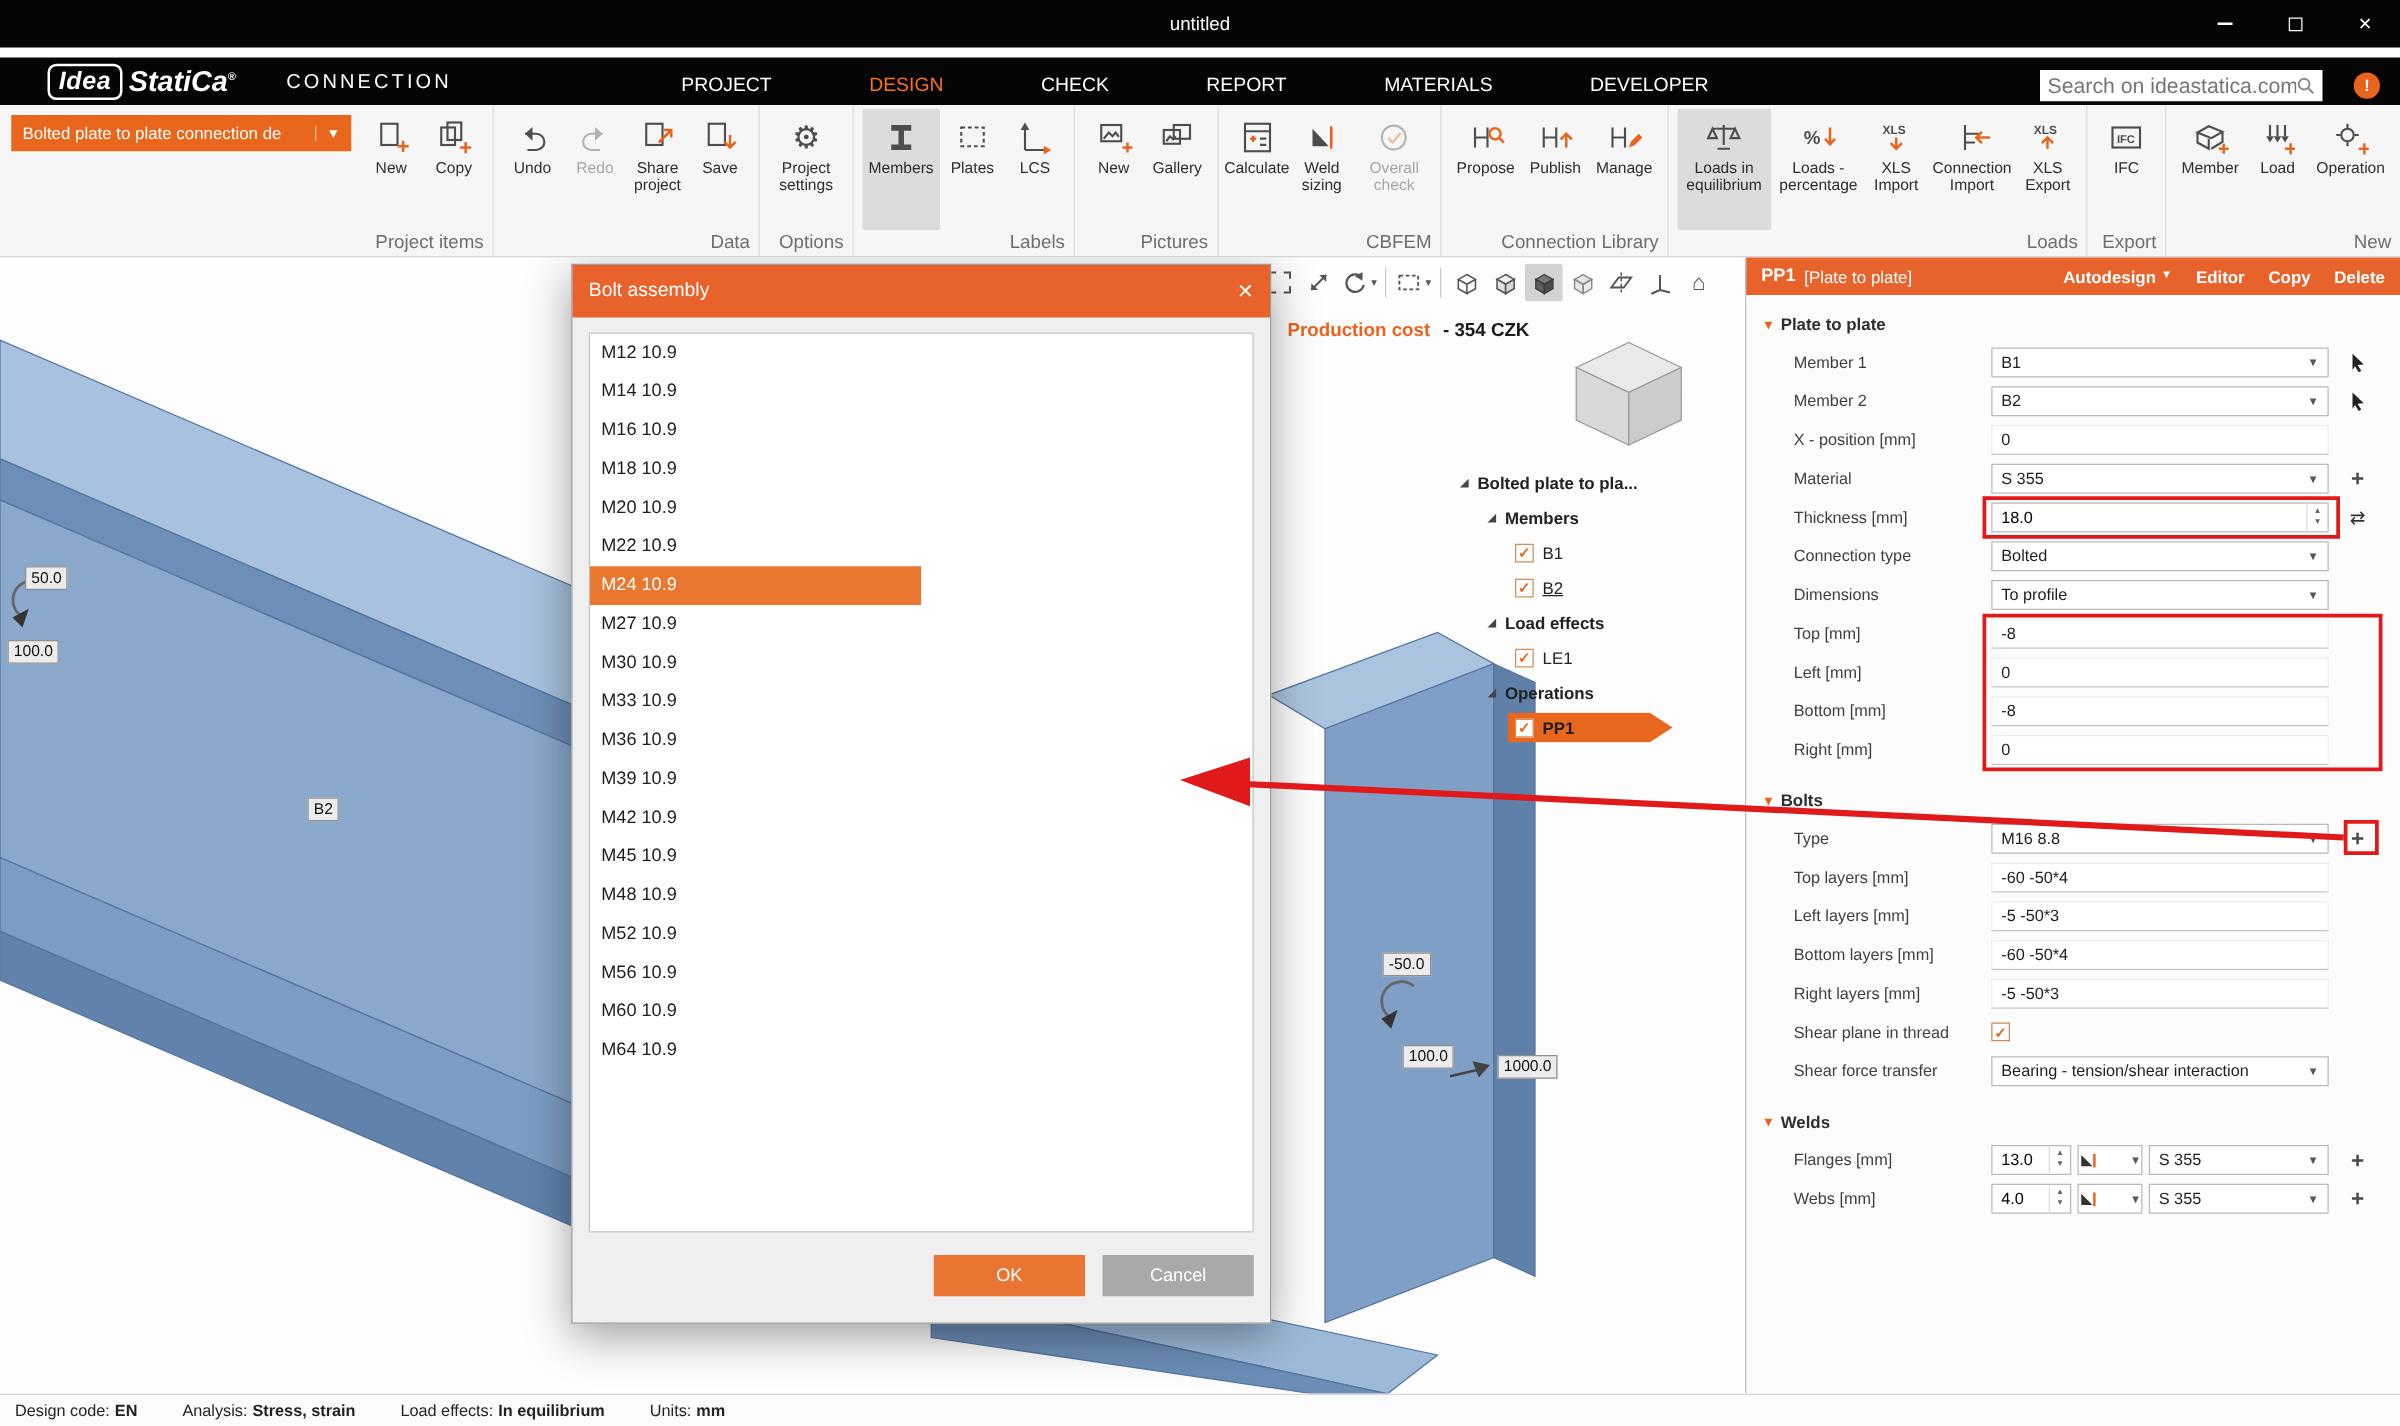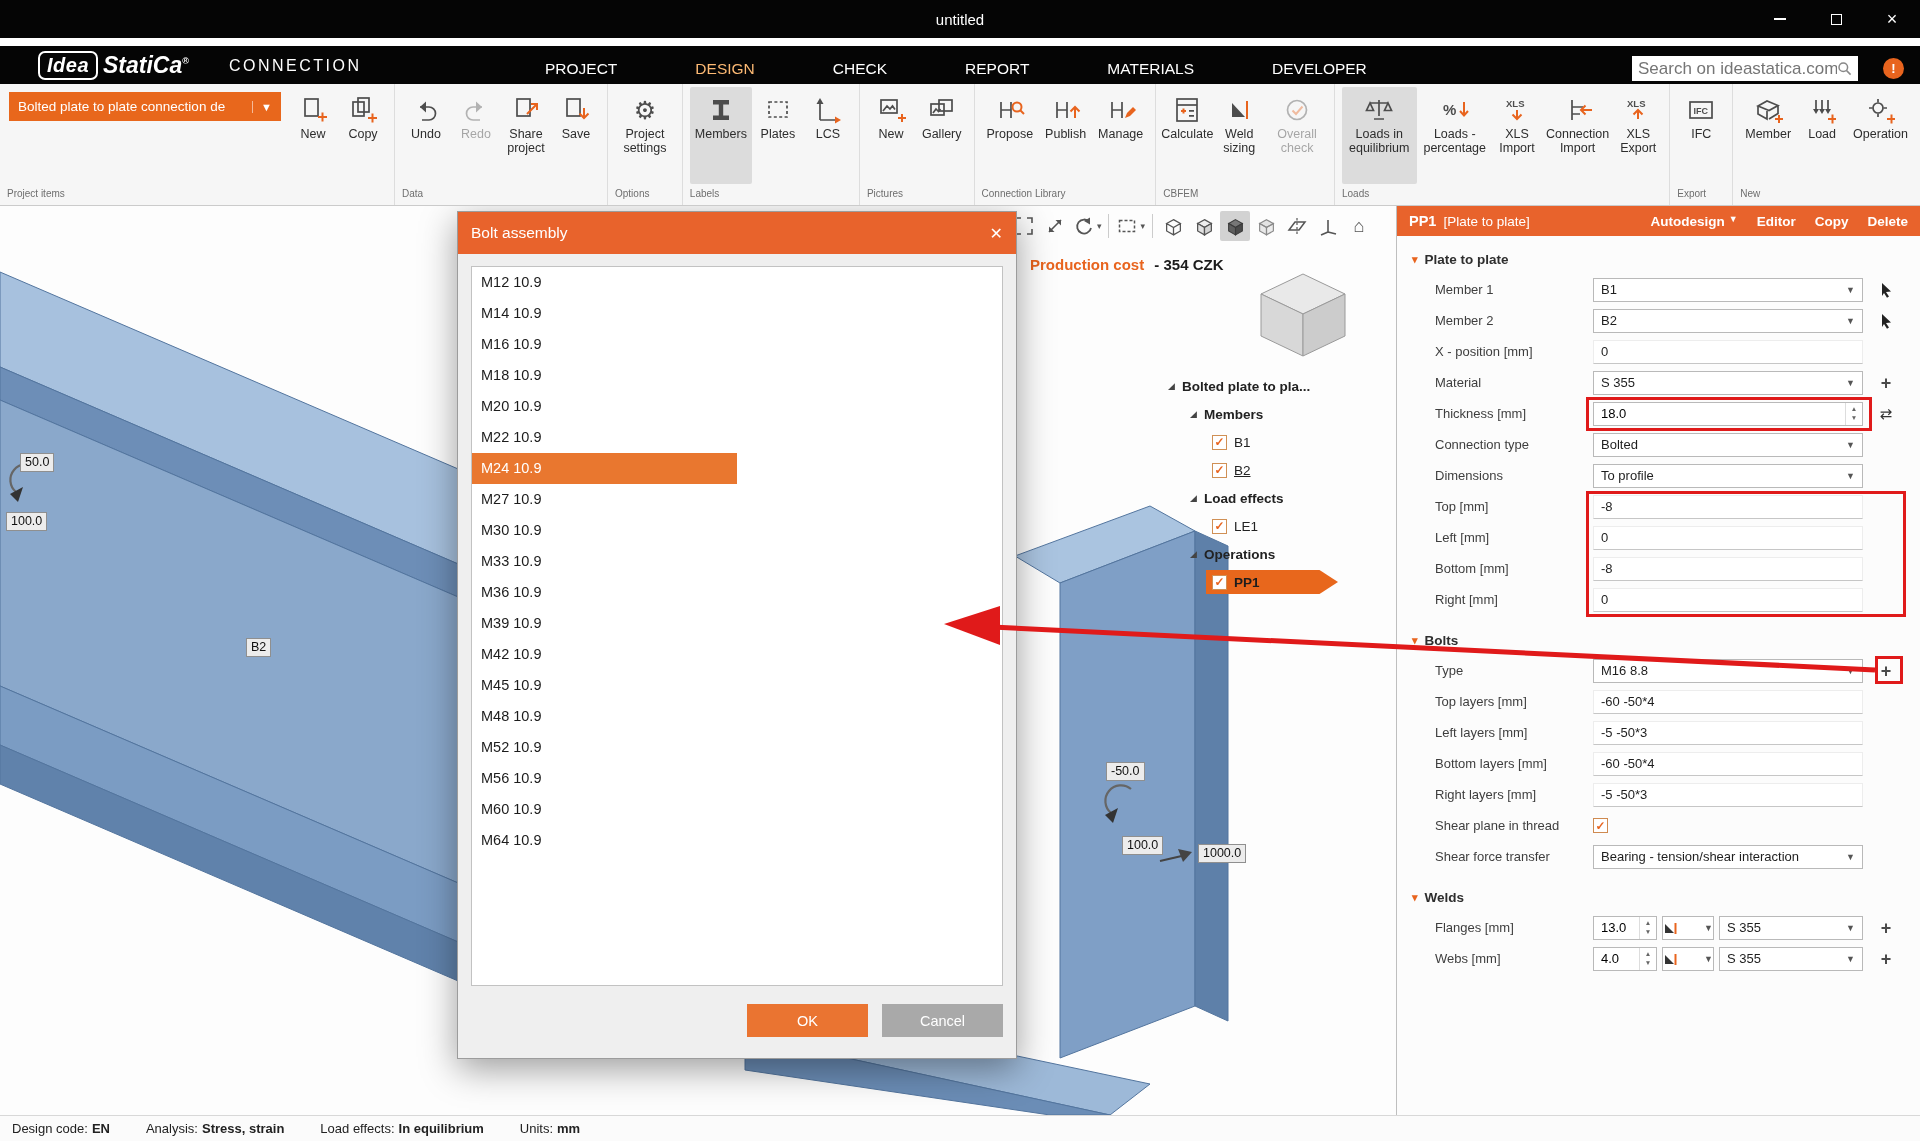--- a/index.html
+++ b/index.html
@@ -17,30 +17,30 @@
 .maxbox{width:11px;height:11px;border:1.5px solid #fff;display:inline-block}
 
 .appbar{position:absolute;top:46px;left:0;width:100%;height:46px;background:#050505}
 .logo{position:absolute;left:38px;top:5px;display:flex;align-items:center;color:#fff}
 .logo-box{border:2px solid #fff;border-radius:7px;padding:1px 7px;font-style:italic;font-weight:bold;font-size:20px;letter-spacing:.5px}
 .logo-name{font-size:23px;font-weight:bold;font-style:italic;margin-left:5px}
 .logo-name sup{font-size:9px;font-style:normal}
 .product{margin-left:40px;font-size:16px;letter-spacing:2.5px;color:#fff}
 .mtabs{position:absolute;left:545px;top:0;height:46px;display:flex;gap:78px;align-items:center}
 .mtab{color:#fff;font-size:15.5px;white-space:nowrap}
-.mtab.active{color:#fdba74}
+.mtab.active{color:#f97316}
 .searchwrap{position:absolute;right:62px;top:10px;display:flex;align-items:center;background:#fff;width:226px;height:25px;padding:0 6px}
 .searchwrap input{border:0;outline:0;flex:1;font-size:17px;color:#0c4a6e;font-family:inherit;min-width:0}
 .infobtn{position:absolute;right:16px;top:12px;width:21px;height:21px;border-radius:50%;background:#e8641e;color:#fff;font-weight:bold;display:flex;align-items:center;justify-content:center;font-size:13px}
 
 .ribbon{position:absolute;top:84px;left:0;width:100%;height:122px;background:#f6f6f6;border-bottom:1px solid #cbcbcb;display:flex}
 .rgroup{display:flex;flex-direction:column;padding:3px 7px 0}
 .rgroup+.rgroup{border-left:1px solid #ddd}
 .rbtns{flex:1;display:flex;gap:2px;align-items:stretch}
-.rlabel{height:21px;line-height:19px;text-align:left;font-size:10px;color:#6e6e6e;white-space:nowrap}
+.rlabel{height:21px;line-height:19px;text-align:right;font-size:15px;color:#6e6e6e;white-space:nowrap}
 .rbtn{display:flex;flex-direction:column;align-items:center;padding:6px 5px 2px;min-width:48px;max-width:92px;border-radius:2px}
 .rbtn .ric{height:34px;display:flex;align-items:center;justify-content:center}
 .rbtn .rtx{font-size:12.5px;color:#2d2d2d;text-align:center;line-height:1.15}
 .rbtn.hlt{background:#dcdcdc}
 .rbtn.dis{opacity:.4}
 .gi{font-size:25px;color:#4d4d4d;line-height:1}
 .proj-dd{align-self:flex-start;margin:5px 6px 0 2px;width:272px;height:29px;background:#e8671c;color:#fff;display:flex;align-items:center;font-size:13.5px;padding:0 9px;white-space:nowrap;overflow:hidden}
 .proj-dd .chev{margin-left:auto;font-size:11px;padding-left:8px;border-left:1px solid rgba(255,255,255,.55)}
 
 .main{position:absolute;top:206px;left:0;width:1396px;height:909px;background:#fdfdfd;overflow:hidden}
@@ -294,54 +294,20 @@
       </div>
     </div>
     <div class="rlabel">Pictures</div>
   </div>
 
   <div class="rgroup">
     <div class="rbtns">
       <div class="rbtn">
         <span class="ric">
             <svg width="30" height="30" viewBox="0 0 30 30">
-              <path class="st" d="M6 7v16M16 7v16M6 15h10"></path>
-              <circle class="or" cx="22" cy="12" r="4.5"></circle>
-              <path class="or" d="M25.5 15.5L29 19"></path>
-            </svg>
-          </span>
-        <span class="rtx">Propose</span>
-      </div>
-      <div class="rbtn">
-        <span class="ric">
-            <svg width="30" height="30" viewBox="0 0 30 30">
-              <path class="st" d="M6 7v16M16 7v16M6 15h10"></path>
-              <path class="or" d="M24 23V12M19.5 16.5L24 12l4.5 4.5"></path>
-            </svg>
-          </span>
-        <span class="rtx">Publish</span>
-      </div>
-      <div class="rbtn">
-        <span class="ric">
-            <svg width="30" height="30" viewBox="0 0 30 30">
-              <path class="st" d="M6 7v16M16 7v16M6 15h10"></path>
-              <path class="orf" d="M19 23l2-5 6-6 3 3-6 6z"></path>
-            </svg>
-          </span>
-        <span class="rtx">Manage</span>
-      </div>
-    </div>
-    <div class="rlabel">Connection Library</div>
-  </div>
-
-  <div class="rgroup">
-    <div class="rbtns">
-      <div class="rbtn">
-        <span class="ric">
-            <svg width="30" height="30" viewBox="0 0 30 30">
               <rect class="st" x="5" y="4" width="20" height="22"></rect>
               <path class="st" d="M5 10h20"></path>
               <path class="or" d="M9 16h5M11.5 13.5v5"></path>
               <path class="df" d="M17 15h5v1.8h-5zM17 20h5v1.8h-5z"></path>
             </svg>
           </span>
         <span class="rtx">Calculate</span>
       </div>
       <div class="rbtn">
         <span class="ric">
@@ -356,20 +322,54 @@
         <span class="ric">
             <svg width="30" height="30" viewBox="0 0 30 30">
               <circle class="st" cx="15" cy="15" r="9.5"></circle>
               <path class="or" d="M10.5 15.5l3.5 3.5 6.5-7.5"></path>
             </svg>
           </span>
         <span class="rtx">Overall check</span>
       </div>
     </div>
     <div class="rlabel">CBFEM</div>
+  </div>
+
+  <div class="rgroup">
+    <div class="rbtns">
+      <div class="rbtn">
+        <span class="ric">
+            <svg width="30" height="30" viewBox="0 0 30 30">
+              <path class="st" d="M6 7v16M16 7v16M6 15h10"></path>
+              <circle class="or" cx="22" cy="12" r="4.5"></circle>
+              <path class="or" d="M25.5 15.5L29 19"></path>
+            </svg>
+          </span>
+        <span class="rtx">Propose</span>
+      </div>
+      <div class="rbtn">
+        <span class="ric">
+            <svg width="30" height="30" viewBox="0 0 30 30">
+              <path class="st" d="M6 7v16M16 7v16M6 15h10"></path>
+              <path class="or" d="M24 23V12M19.5 16.5L24 12l4.5 4.5"></path>
+            </svg>
+          </span>
+        <span class="rtx">Publish</span>
+      </div>
+      <div class="rbtn">
+        <span class="ric">
+            <svg width="30" height="30" viewBox="0 0 30 30">
+              <path class="st" d="M6 7v16M16 7v16M6 15h10"></path>
+              <path class="orf" d="M19 23l2-5 6-6 3 3-6 6z"></path>
+            </svg>
+          </span>
+        <span class="rtx">Manage</span>
+      </div>
+    </div>
+    <div class="rlabel">Connection Library</div>
   </div>
 
   <div class="rgroup">
     <div class="rbtns">
       <div class="rbtn hlt">
         <span class="ric">
             <svg width="30" height="30" viewBox="0 0 30 30">
               <path class="st" d="M15 5v16M6 8h18M10 24h10"></path>
               <path class="st" d="M6 8l-3.5 7.5h7zM24 8l-3.5 7.5h7z"></path>
             </svg>

